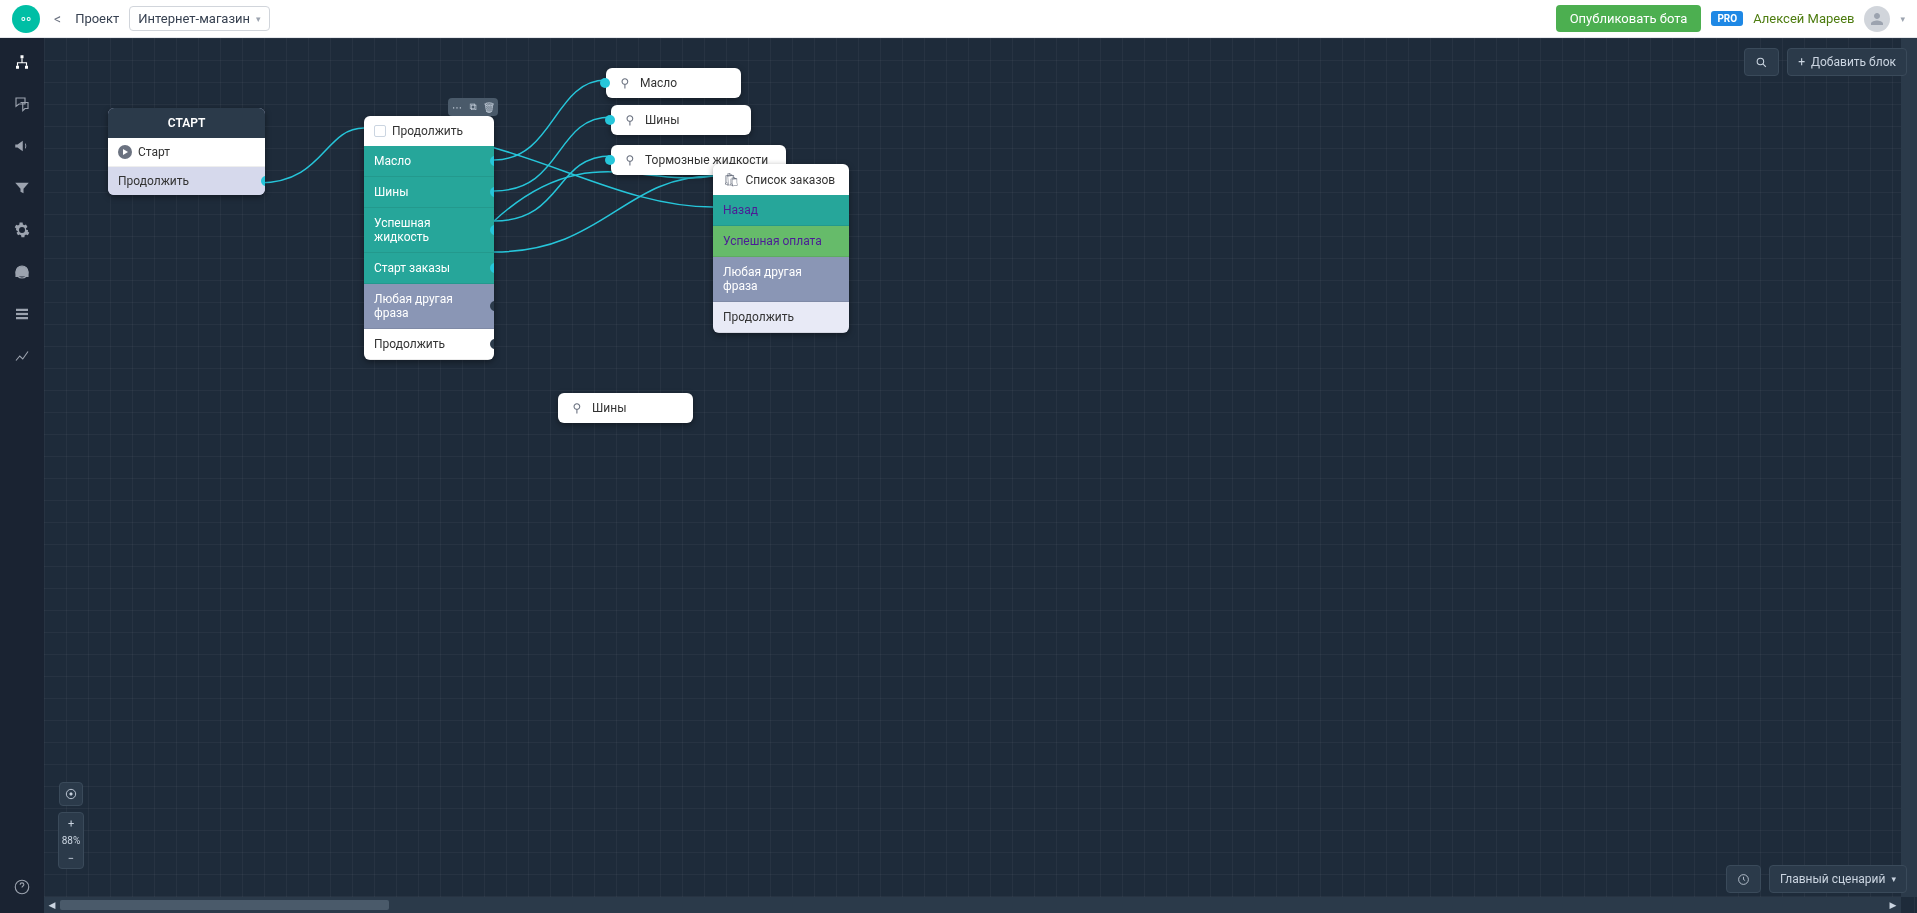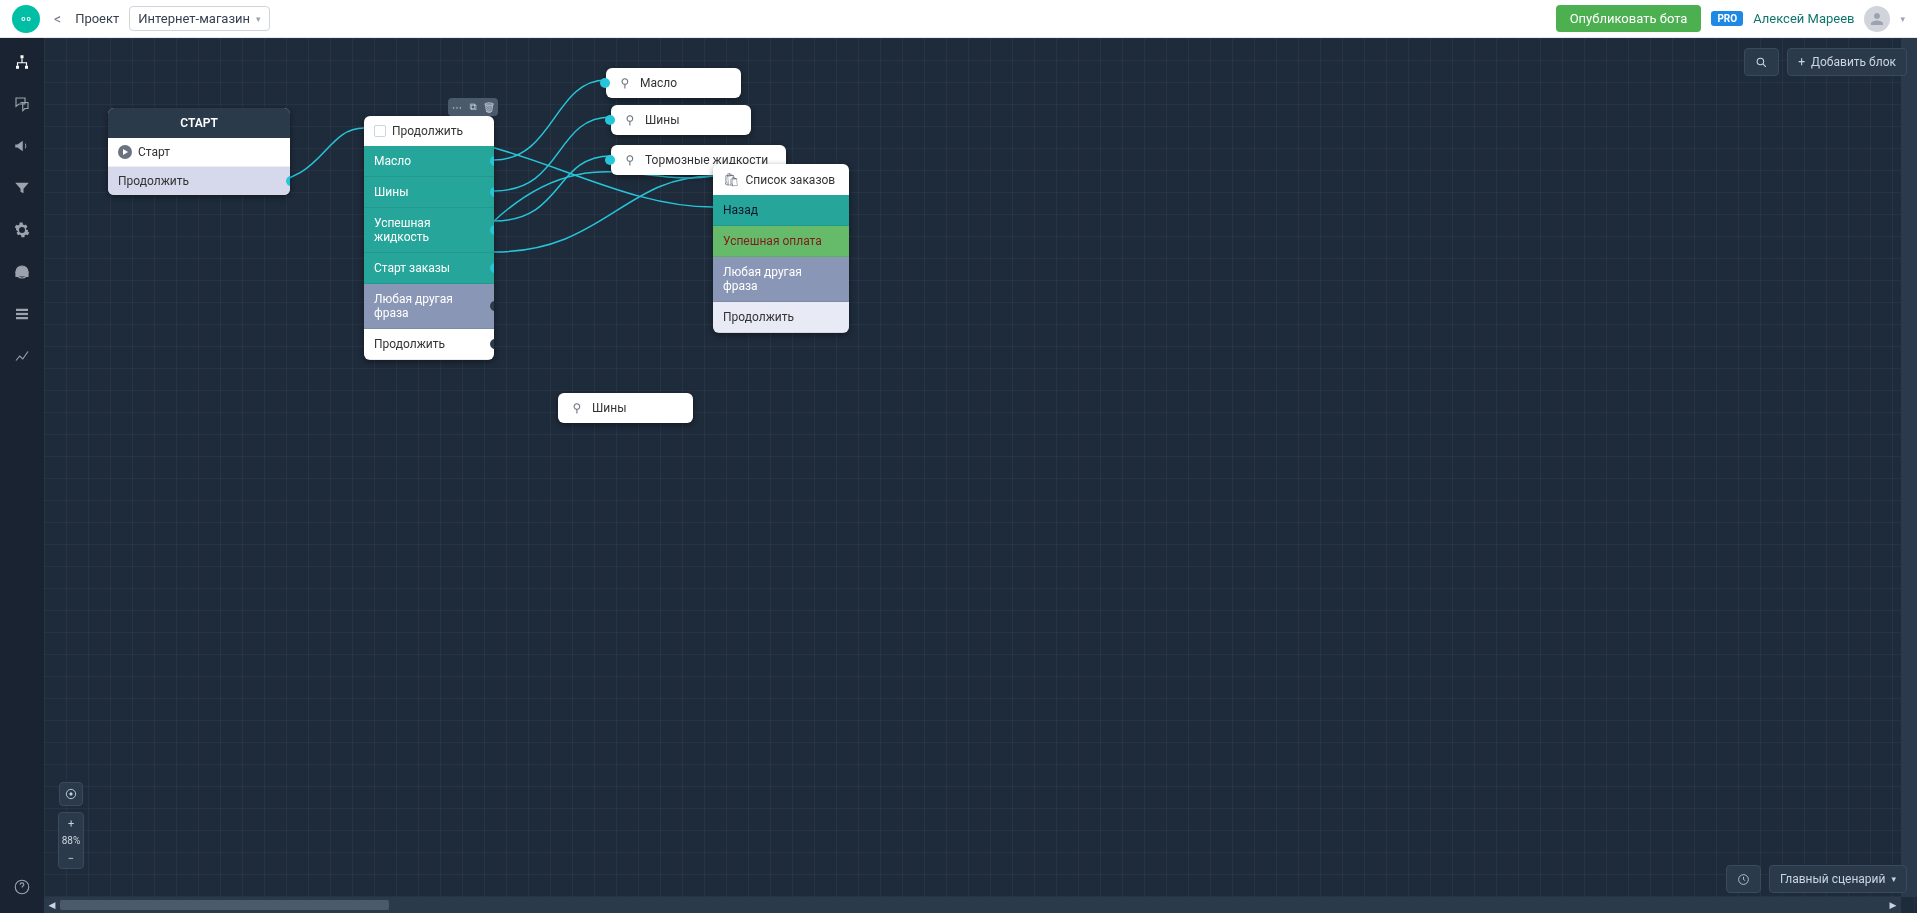--- a/index.html
+++ b/index.html
@@ -8,21 +8,21 @@
 
 
 .header{height:38px;background:#fff;display:flex;align-items:center;padding:0 12px;gap:10px;flex-shrink:0;border-bottom:1px solid #e5e7eb}
 .logo{width:28px;height:28px;background:#00bfa5;border-radius:50%;display:flex;align-items:center;justify-content:center;color:#fff;font-size:14px;font-weight:bold}
 .back{color:#6b7280;font-size:14px;cursor:pointer;padding:0 4px}
 .proj-label{color:#374151;font-size:13px}
 .proj-select{display:flex;align-items:center;gap:6px;border:1px solid #d1d5db;border-radius:4px;padding:4px 8px;font-size:13px;color:#374151;cursor:pointer}
 .spacer{flex:1}
 .btn-publish{background:#4caf50;color:#fff;border:none;border-radius:4px;padding:6px 14px;font-size:13px;cursor:pointer}
 .pro-badge{background:#1e88e5;color:#fff;font-size:10px;font-weight:bold;padding:2px 6px;border-radius:3px}
-.user-name{font-size:13px;color:#0f766e}
+.user-name{font-size:13px;color:#4d7c0f}
 .avatar{width:26px;height:26px;border-radius:50%;background:#d1d5db;display:flex;align-items:center;justify-content:center}
 .avatar svg{width:18px;height:18px;fill:#9ca3af}
 
 
 .main{flex:1;display:flex;position:relative;overflow:hidden}
 .sidebar{width:44px;background:#1a2332;display:flex;flex-direction:column;align-items:center;padding-top:12px;gap:18px;flex-shrink:0;z-index:2}
 .sb-item{width:24px;height:24px;display:flex;align-items:center;justify-content:center;color:#9ca3af;cursor:pointer}
 .sb-item.active{color:#fff}
 .sb-bottom{margin-top:auto;margin-bottom:14px}
 
@@ -75,22 +75,22 @@
 .n-greet .opt.gray{background:#8a96b5}
 .n-greet .opt.white{background:#fff;color:#333}
 .n-greet .port{position:absolute;right:-6px;top:50%;transform:translateY(-50%);width:10px;height:10px;border-radius:50%}
 
 .tools{position:absolute;top:-18px;right:-4px;display:flex;gap:2px;background:#4a5a6a;border-radius:4px;padding:2px}
 .tool{width:14px;height:14px;display:flex;align-items:center;justify-content:center;color:#cbd5e1;cursor:pointer;font-size:10px}
 
 .n-orders{width:136px}
 .n-orders .hdr{background:#fff;padding:8px 10px;font-size:12px;color:#333;display:flex;align-items:center;gap:6px}
 .n-orders .opt{padding:8px 10px;font-size:12px;position:relative;border-bottom:1px solid rgba(0,0,0,0.08)}
-.n-orders .opt.green{background:#26a69a;color:#0f172a}
-.n-orders .opt.lgreen{background:#66bb6a;color:#7f1d1d}
+.n-orders .opt.green{background:#26a69a;color:#4c1d95}
+.n-orders .opt.lgreen{background:#66bb6a;color:#4c1d95}
 .n-orders .opt.gray{background:#8a96b5;color:#fff}
 .n-orders .opt.white{background:#e8eaf6;color:#333}
 
 .checkbox{width:12px;height:12px;border:1px solid #cbd5e1;border-radius:2px;flex-shrink:0}
 .play-icon{width:14px;height:14px;border-radius:50%;background:#6b7280;display:flex;align-items:center;justify-content:center}
 .play-icon::after{content:"";border-left:5px solid #fff;border-top:3px solid transparent;border-bottom:3px solid transparent;margin-left:1px}
 .bag-icon{font-size:13px;color:#6b7280}
 </style>
 </head>
 <body>
@@ -190,21 +190,21 @@
 
       <path class="edge" d="M450 183 C 520 183, 510 118, 567 118"></path>
 
       <path class="edge" d="M450 214 C 560 214, 580 138, 669 138"></path>
 
       <path class="edge" d="M669 169 C 560 169, 470 90, 320 90"></path>
 
       <path class="edge" d="M450 183 C 540 100, 600 150, 669 138"></path>
     </svg>
 
-    <div class="node n-start" style="left:64px;top:70px;width:182px">
+    <div class="node n-start" style="left:64px;top:70px;width:157px">
       <div class="node-body">
         <div class="hdr">СТАРТ</div>
         <div class="row white">
           <span class="play-icon"></span>
           <span>Старт</span>
         </div>
         <div class="row lil">
           <span>Продолжить</span>
           <span class="port cyan"></span>
         </div>

